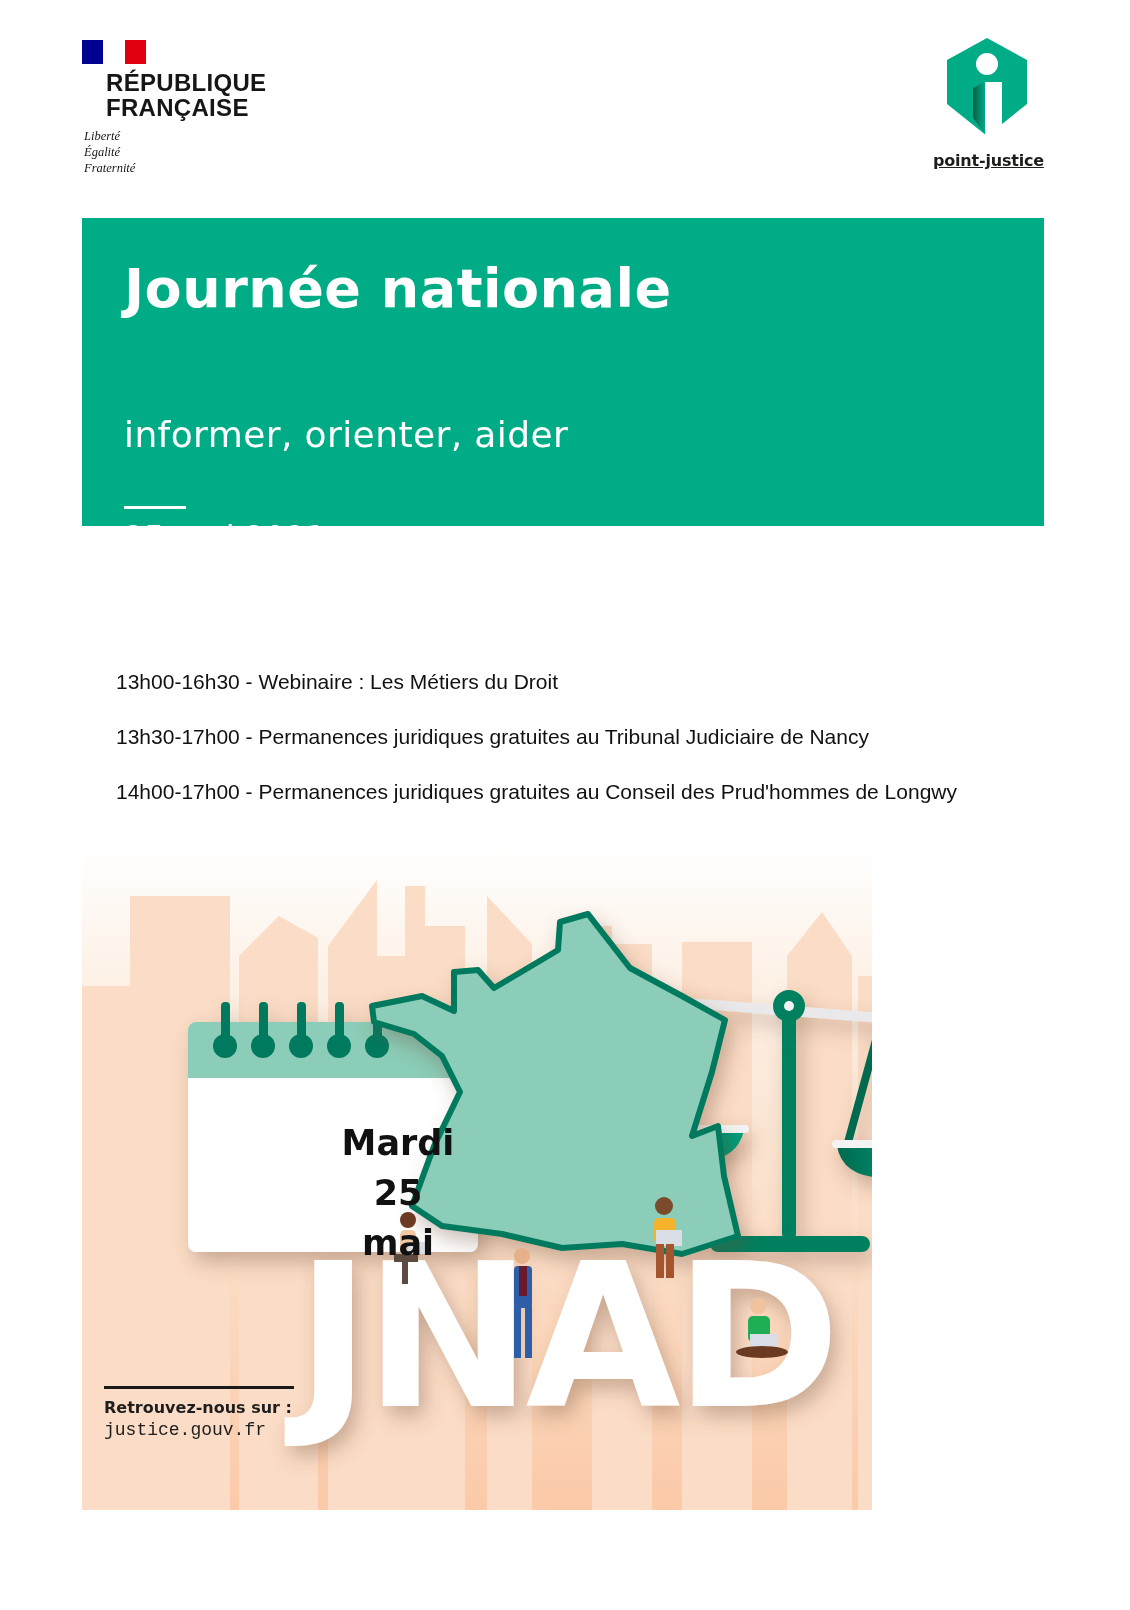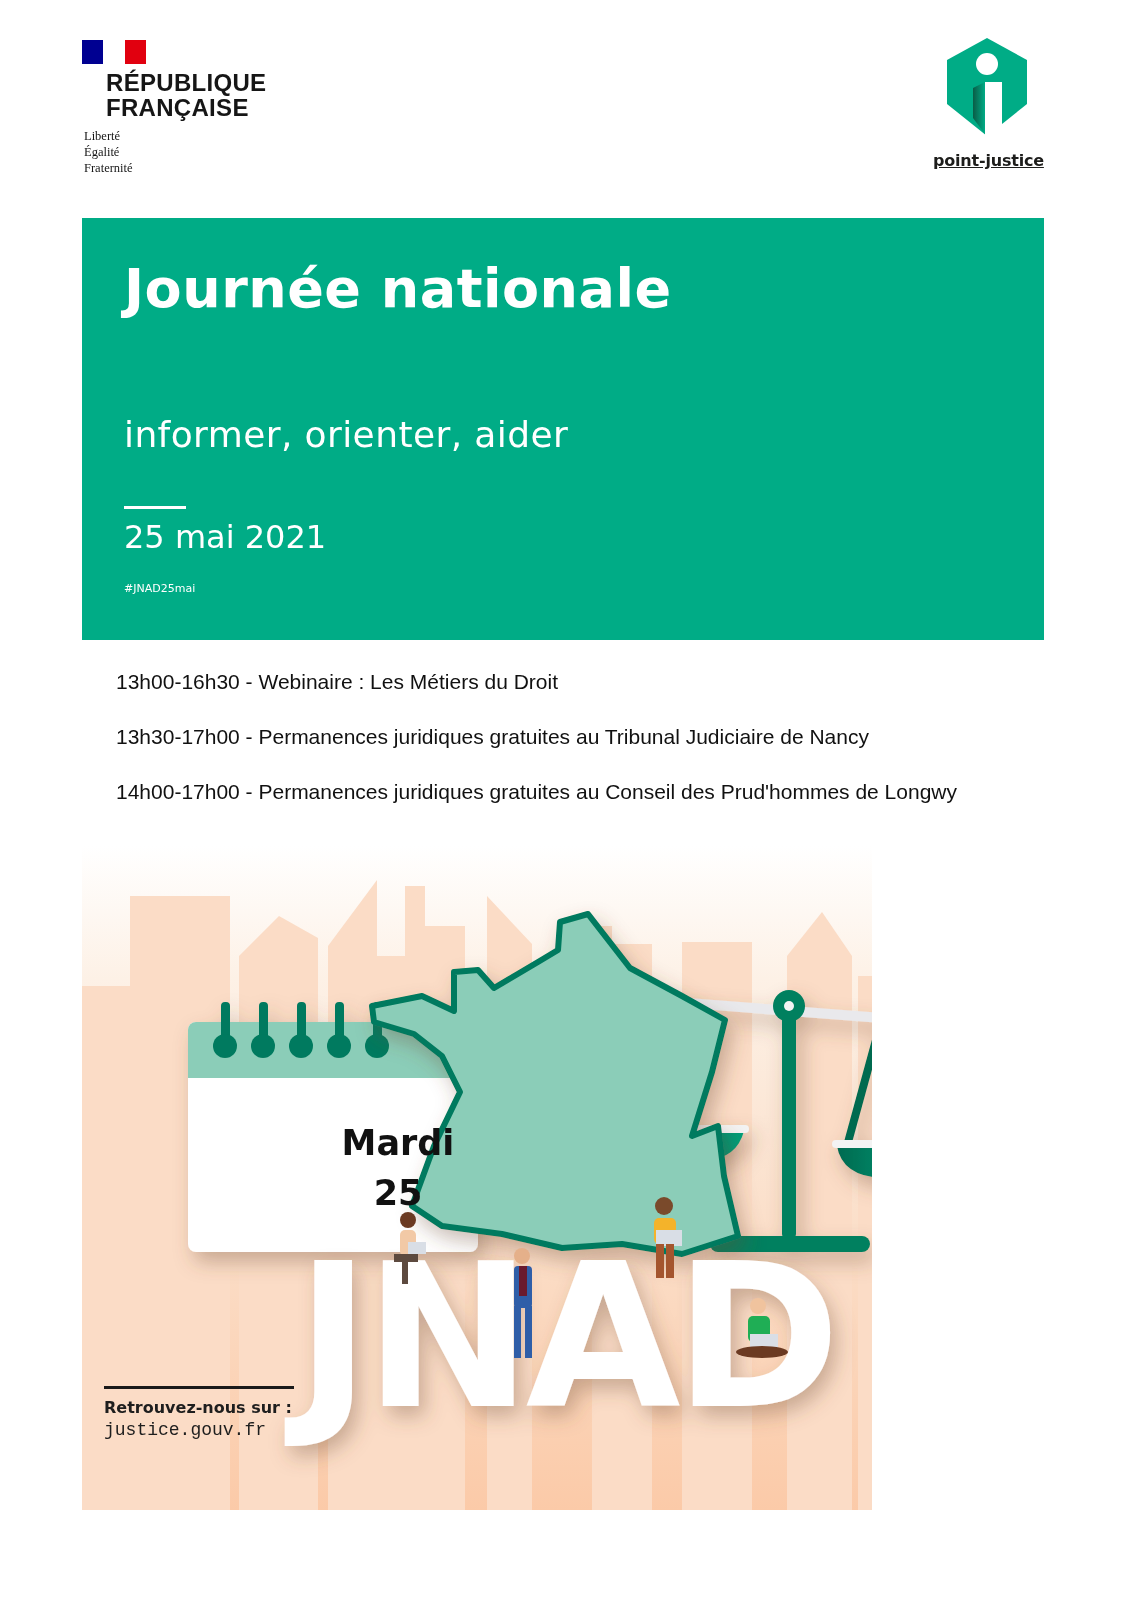--- a/index.html
+++ b/index.html
@@ -7,30 +7,30 @@
          font-family:"DejaVu Sans", sans-serif; color:#161616; }
   .abs { position:absolute; }
 
   
   .rf-flag { left:82px; top:40px; width:64px; height:24px; display:flex; }
   .rf-flag .b { flex:1; background:#000091; }
   .rf-flag .w { flex:1; background:#ffffff; }
   .rf-flag .r { flex:1; background:#e1000f; }
   .rf-name { left:82px; top:70px; font-family:"Liberation Sans", sans-serif; font-weight:bold;
              font-size:24px; line-height:25px; letter-spacing:0.3px; color:#161616;margin-left:24px; }
-  .rf-motto { left:84px; top:128px; font-family:"Liberation Serif", serif; 
+  .rf-motto { left:84px; top:128px; font-family:"Liberation Serif", serif; font-style:italic;
               font-size:12.5px; line-height:16px; color:#161616; }
 
   
   .pj-logo { left:945px; top:38px; width:84px; height:98px; }
   .pj-text { left:933px; top:151px; font-family:"DejaVu Sans", sans-serif; font-weight:bold;
              font-size:16px; color:#1d1d1b; letter-spacing:-0.2px;text-decoration:underline; }
 
   
-  .hero { left:82px; top:218px; width:962px; height:422px; background:#00ac86; color:#fff; }
+  .hero { left:82px; top:218px; width:962px; height:308px; background:#00ac86; color:#fff; }
   .hero-title { left:42px; top:34px; font-family:"DejaVu Sans", sans-serif; font-weight:bold;
                 font-size:54px; line-height:74px; letter-spacing:0.5px; white-space:pre-line; }
   .hero-sub { left:42px; top:196px; font-size:36px; letter-spacing:0.4px;text-align:right; }
   .hero-rule { left:42px; top:288px; width:62px; height:3px; background:#fff; }
   .hero-date { left:42px; top:300px; font-size:32px; }
   .hero-tag { left:42px; top:364px; font-size:11px; font-weight:normal; }
 
   
   .schedule { left:104px; top:668px; width:900px; font-family:"Liberation Sans", sans-serif;
               font-size:21px; line-height:28px; color:#111; }
@@ -188,20 +188,21 @@
       <circle cx="676" cy="460" r="8" fill="#f0c39e"></circle>
       <rect x="666" y="470" width="22" height="26" rx="5" fill="#1fae55"></rect>
       <rect x="668" y="488" width="28" height="14" fill="#d9dee6"></rect>
       <ellipse cx="680" cy="506" rx="26" ry="6" fill="#6b3a22"></ellipse>
     </g>
   </svg>
 
   <div class="abs cal-text">
     <div>Mardi</div>
     <div>25</div>
+    <div>mai</div>
   </div>
 
   <div class="abs footer-rule"></div>
   <div class="abs footer-label">Retrouvez-nous sur :</div>
   <div class="abs footer-link">justice.gouv.fr</div>
 
   <div class="abs euro">
       <span>€</span>
       <i></i>
     </div>

